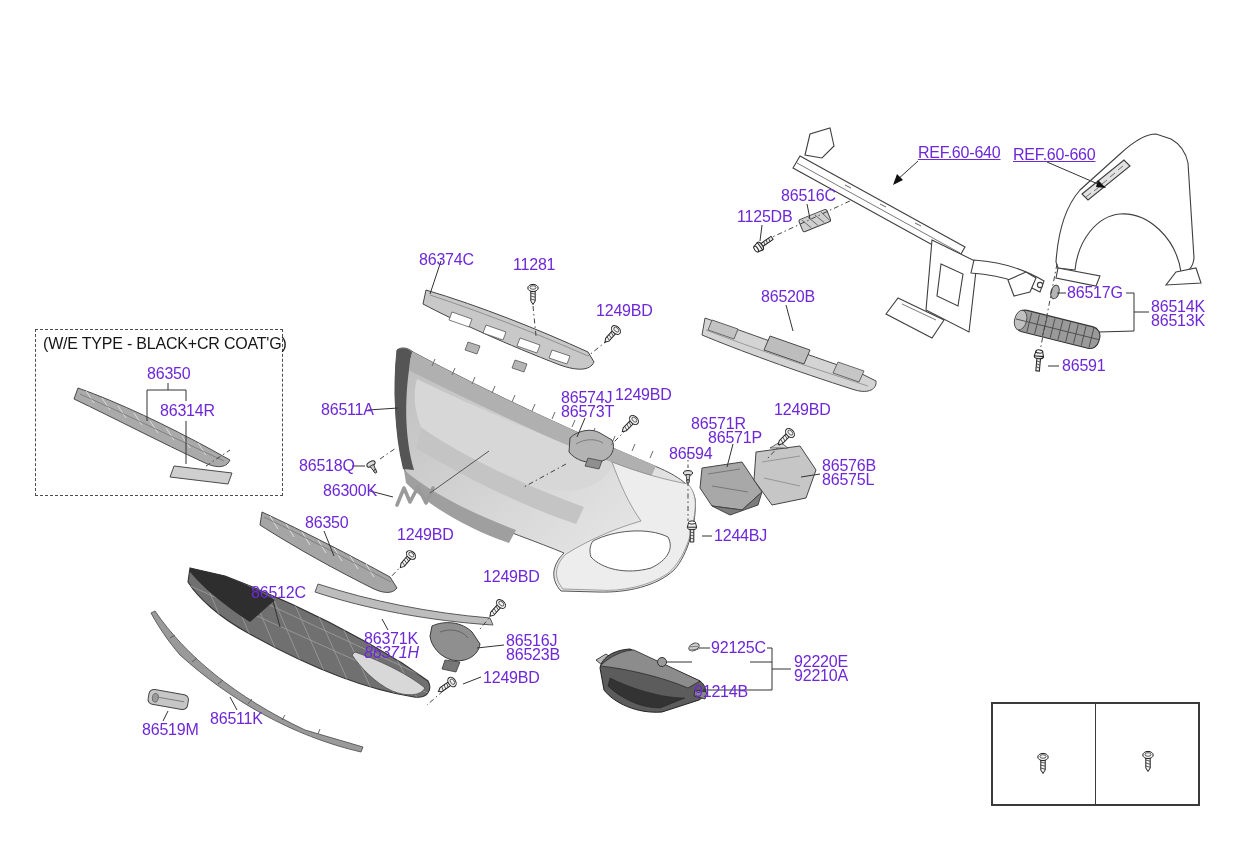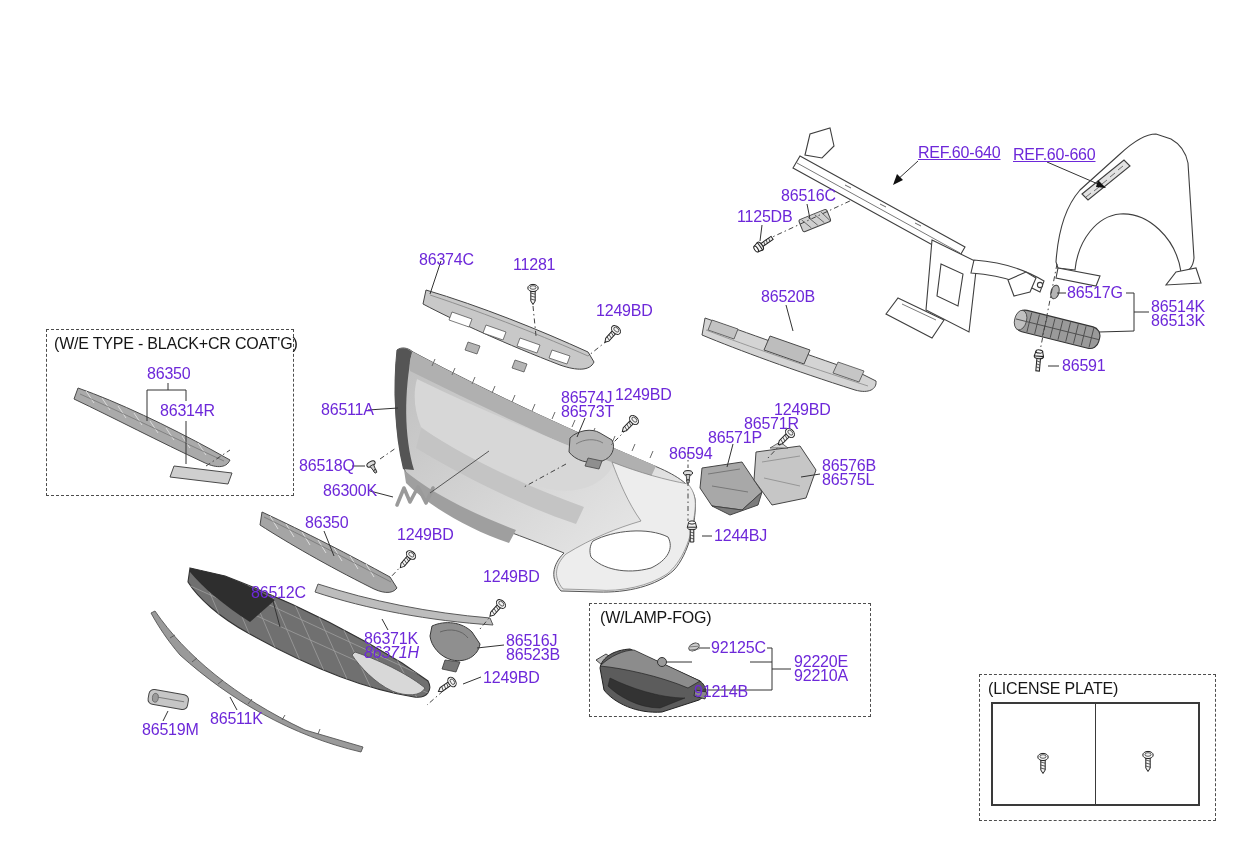--- a/index.html
+++ b/index.html
@@ -2,21 +2,21 @@
 <html><head>
 <meta charset="utf-8">
 <style>
   html,body{margin:0;padding:0;background:#ffffff;}
   .stage{position:relative;width:1240px;height:848px;background:#fff;overflow:hidden;
          font-family:"Liberation Sans",sans-serif;color:#141414;}
   svg.art{position:absolute;left:0;top:0;width:1240px;height:848px;}
   .layer{position:absolute;left:0;top:0;width:1240px;height:848px;}
   .lbl{position:absolute;font-size:16px;line-height:1.03;white-space:nowrap;color:#6d28d9;letter-spacing:-0.2px;}
   .lbl.ref{text-decoration:underline;}
-  .dashed-box{position:absolute;border:1.6px dashed #4d4d4d;background:transparent;box-sizing:border-box;margin-left:11px;}
+  .dashed-box{position:absolute;border:1.6px dashed #4d4d4d;background:transparent;box-sizing:border-box;}
   .box-title{position:absolute;font-size:16px;white-space:nowrap;color:#161616;letter-spacing:-0.2px;}
   .lp-table{position:absolute;left:991px;top:702px;width:209px;height:104px;border:2px solid #3a3a3a;
             box-sizing:border-box;display:flex;flex-direction:column;}
   .lp-head{display:flex;height:23px;border-bottom:1.6px solid #3a3a3a;}
   .lp-cell{flex:1;text-align:center;font-size:16px;padding-top:2px;}
   .lp-cell.first{border-right:1.6px solid #3a3a3a;}
   .lp-body{flex:1;display:flex;}
   .lp-bcell{flex:1;}
   .lp-bcell.first{border-right:1.6px solid #3a3a3a;}
 </style>
@@ -258,27 +258,21 @@
         <use href="#sym-clip" transform="translate(371,464) rotate(-30)"></use>
         <use href="#sym-screw" transform="translate(1043,757) rotate(0)"></use>
         <use href="#sym-screw" transform="translate(1148,755) rotate(0)"></use>
       </g>
 </svg>
 
 <div class="dashed-box" style="left:35px;top:329px;width:248px;height:167px;">
   <div class="box-title" style="left:7px;top:5px;">(W/E TYPE - BLACK+CR COAT'G)</div>
 </div>
 
-<div class="dashed-box" style="left:578px;top:603px;width:282px;height:114px;">
-  <div class="box-title" style="left:10px;top:5px;">(W/LAMP-FOG)</div>
-</div>
-
-<div class="dashed-box" style="left:968px;top:674px;width:237px;height:147px;">
-  <div class="box-title" style="left:8px;top:5px;">(LICENSE PLATE)</div>
-</div>
+
 
 <div class="lp-table">
   <div class="lp-body">
     <div class="lp-bcell first"></div>
     <div class="lp-bcell"></div>
   </div>
 </div>
 
 <div class="layer" id="label-layer">
       <div class="lbl" style="left: 147px; top: 366px;">86350</div>
@@ -288,21 +282,21 @@
       <div class="lbl" style="left: 596px; top: 303px;">1249BD</div>
       <div class="lbl" style="left: 761px; top: 289px;">86520B</div>
       <div class="lbl ref" style="left: 918px; top: 145px;">REF.60-640</div>
       <div class="lbl ref" style="left: 1013px; top: 147px;">REF.60-660</div>
       <div class="lbl" style="left: 781px; top: 188px;">86516C</div>
       <div class="lbl" style="left: 737px; top: 209px;">1125DB</div>
       <div class="lbl" style="left: 321px; top: 402px;">86511A</div>
       <div class="lbl" style="left: 561px; top: 390px;">86574J</div>
       <div class="lbl" style="left: 561px; top: 404px;">86573T</div>
       <div class="lbl" style="left: 615px; top: 387px;">1249BD</div>
-      <div class="lbl" style="left: 744px; top: 416px;">86571R</div>
+      <div class="lbl" style="left: 691px; top: 416px;">86571R</div>
       <div class="lbl" style="left: 708px; top: 430px;">86571P</div>
       <div class="lbl" style="left: 774px; top: 402px;">1249BD</div>
       <div class="lbl" style="left: 669px; top: 446px;">86594</div>
       <div class="lbl" style="left: 822px; top: 458px;">86576B</div>
       <div class="lbl" style="left: 822px; top: 472px;">86575L</div>
       <div class="lbl" style="left: 299px; top: 458px;">86518Q</div>
       <div class="lbl" style="left: 323px; top: 483px;">86300K</div>
       <div class="lbl" style="left: 714px; top: 528px;">1244BJ</div>
       <div class="lbl" style="left: 305px; top: 515px;">86350</div>
       <div class="lbl" style="left: 397px; top: 527px;">1249BD</div>

